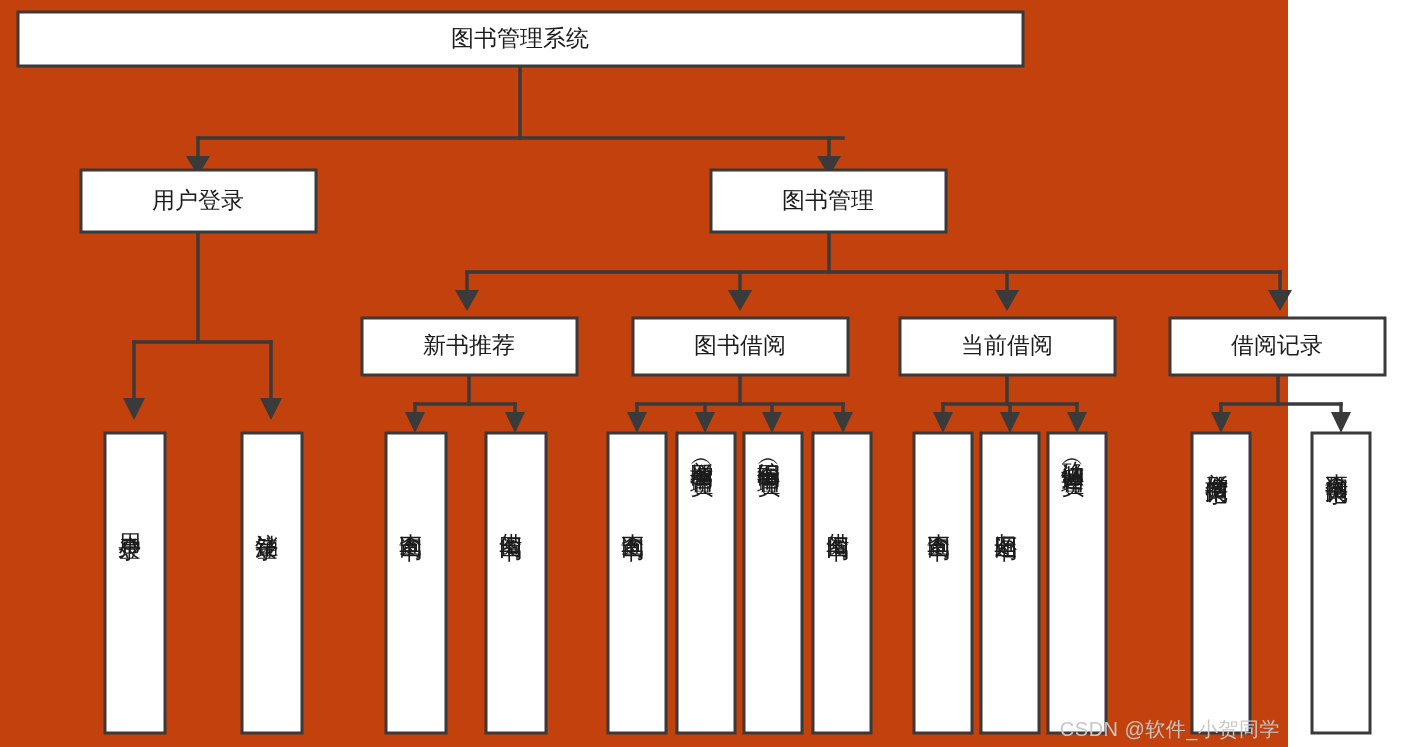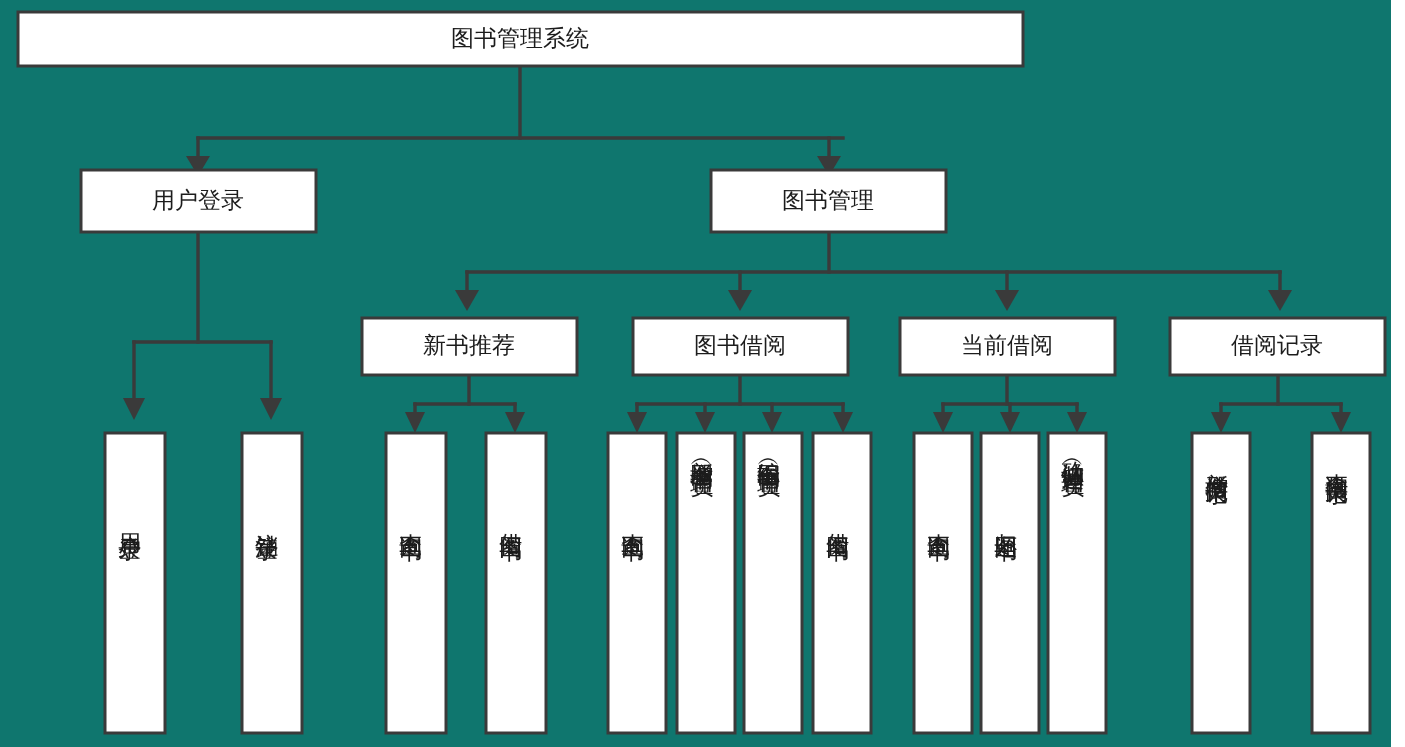--- a/index.html
+++ b/index.html
@@ -8,23 +8,23 @@
     background: #ffffff;
   }
   body {
     width: 1405px;
     height: 747px;
     font-family: "Liberation Sans", "DejaVu Sans", sans-serif;
     overflow: hidden;
   }
   #diagram-root {
     position: relative;
-    width: 1391px;
+    width: 1288px;
     height: 747px;
-    background: #0f766e;
+    background: #c2410c;
   }
   svg.canvas {
     position: absolute;
     left: 0;
     top: 0;
     width: 1405px;
     height: 747px;
   }
   .node-box {
     fill: #ffffff;
@@ -208,14 +208,15 @@
   <div class="node-label-v" style="left:756px; top:443px;">编辑图书（管理员）</div>
   <div class="node-label-v" style="left:825px; top:515px;">借阅图书</div>
 
   <div class="node-label-v" style="left:926px; top:515px;">查询图书</div>
   <div class="node-label-v" style="left:993px; top:515px;">归还图书</div>
   <div class="node-label-v" style="left:1060px; top:443px;">确认归还（管理员）</div>
 
   <div class="node-label-v" style="left:1204px; top:455px;">新增借阅记录</div>
   <div class="node-label-v" style="left:1324px; top:455px;">查询借阅记录</div>
 
+  <div class="watermark">CSDN @软件_小贺同学</div>
 
 </div>
 
 </body></html>

